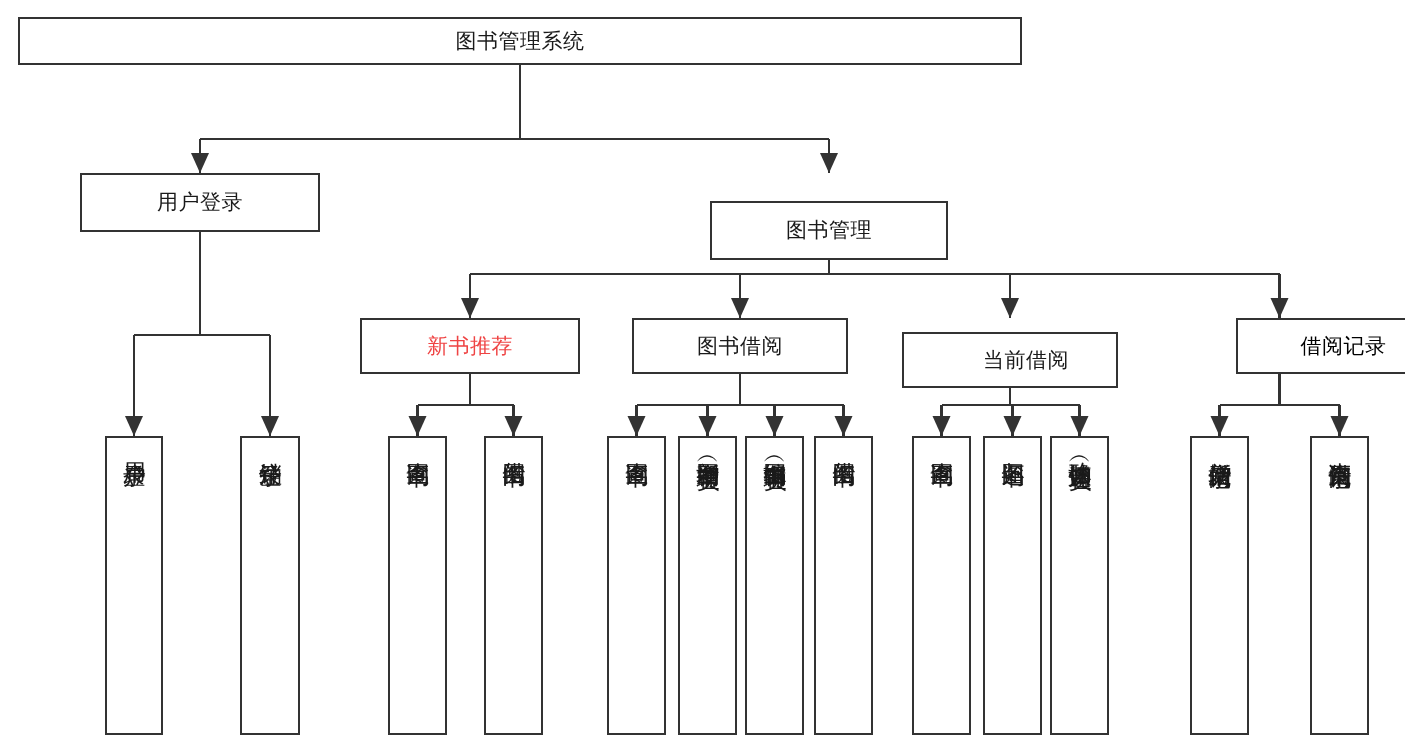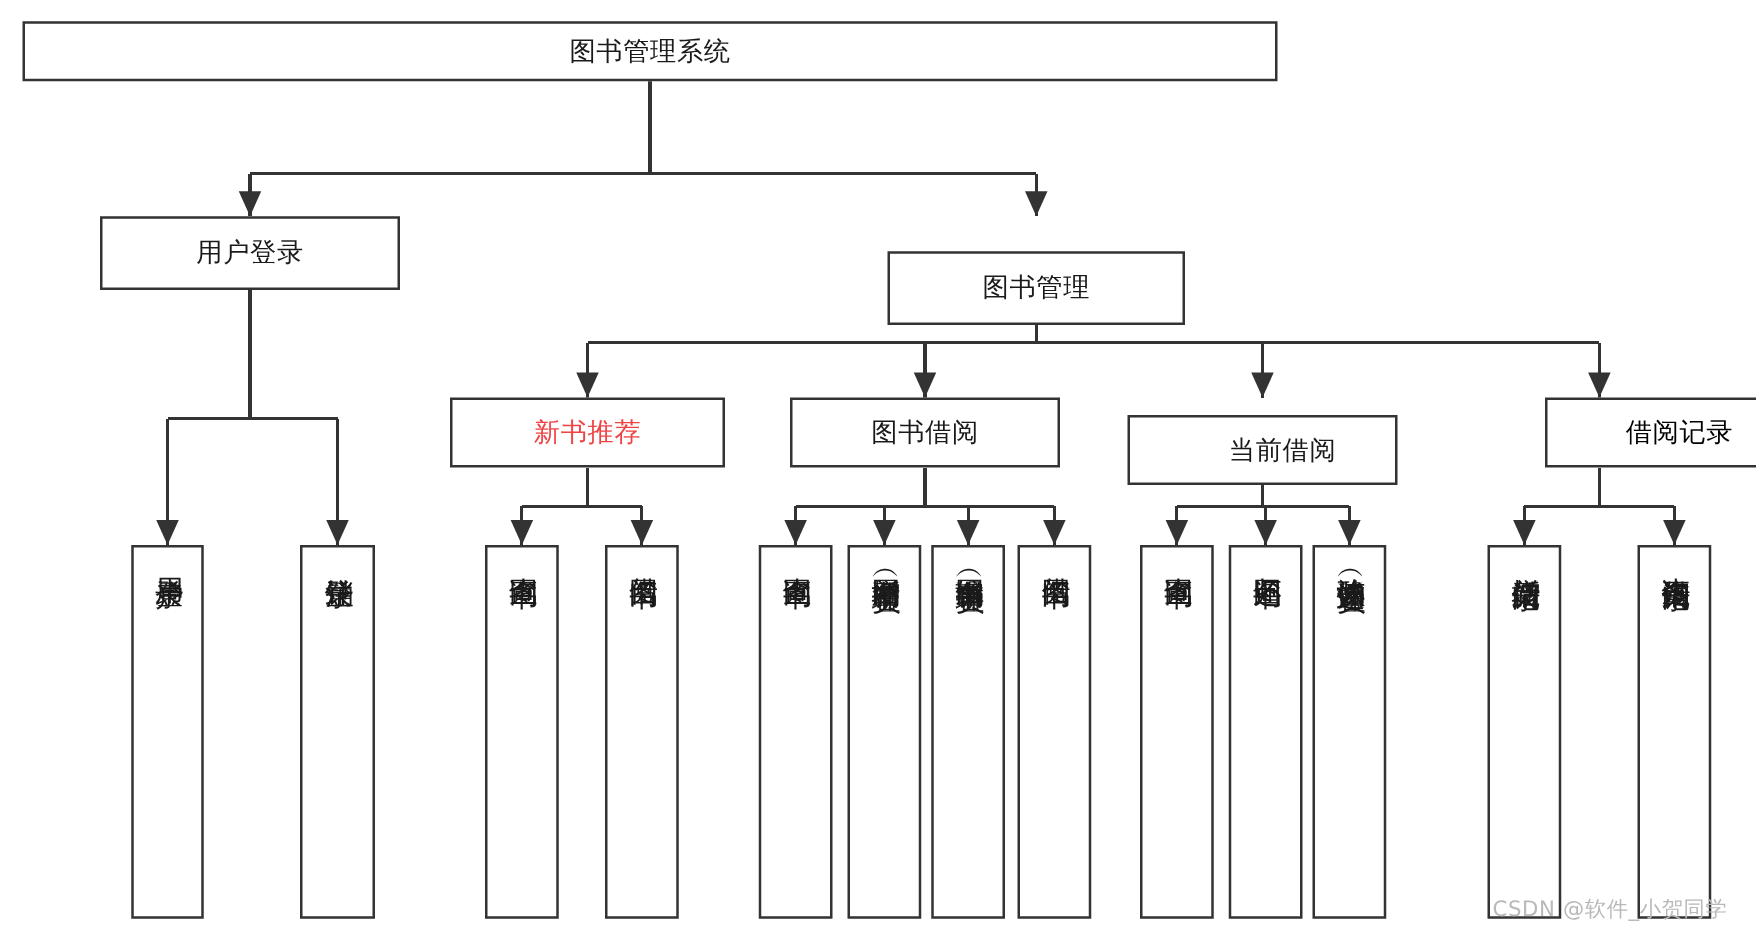--- a/index.html
+++ b/index.html
@@ -180,14 +180,13 @@
       <div class="node vert" style="left: 1050px; top: 436px; width: 59px; height: 299px; border-color: rgb(51, 51, 51); background: rgb(255, 255, 255); color: rgb(26, 26, 26);">
         <span class="label">确认归还（管理员）</span>
       </div>
       <div class="node vert" style="left: 1190px; top: 436px; width: 59px; height: 299px; border-color: rgb(51, 51, 51); background: rgb(255, 255, 255); color: rgb(26, 26, 26);">
         <span class="label">新增借阅记录</span>
       </div>
       <div class="node vert" style="left: 1310px; top: 436px; width: 59px; height: 299px; border-color: rgb(51, 51, 51); background: rgb(255, 255, 255); color: rgb(26, 26, 26);">
         <span class="label">查询借阅记录</span>
       </div>
     </div>
-  <div class="watermark" style="left: 1194px; top: 716px; color: rgb(185, 185, 185);">CSDN @软件_小贺同学</div>
 </div>
 
 </body></html>

